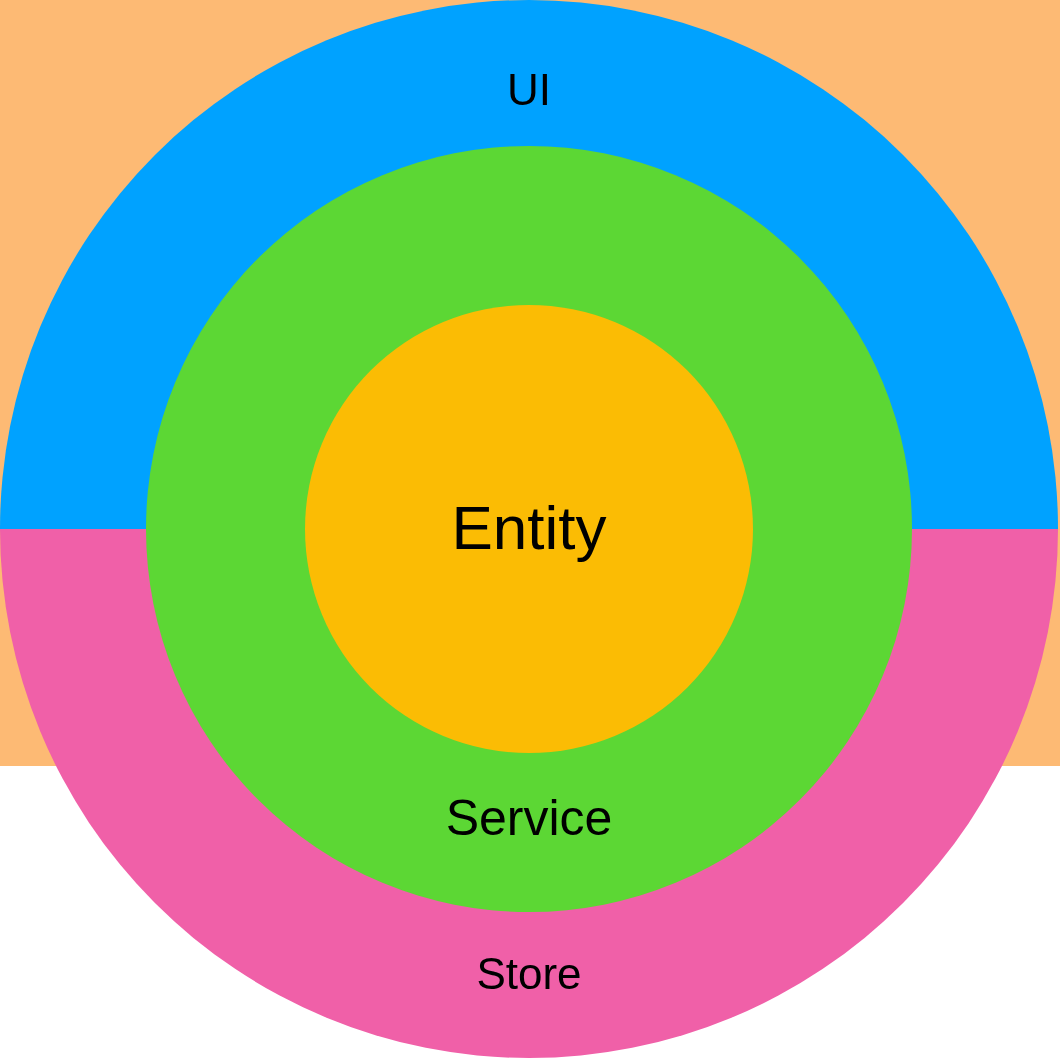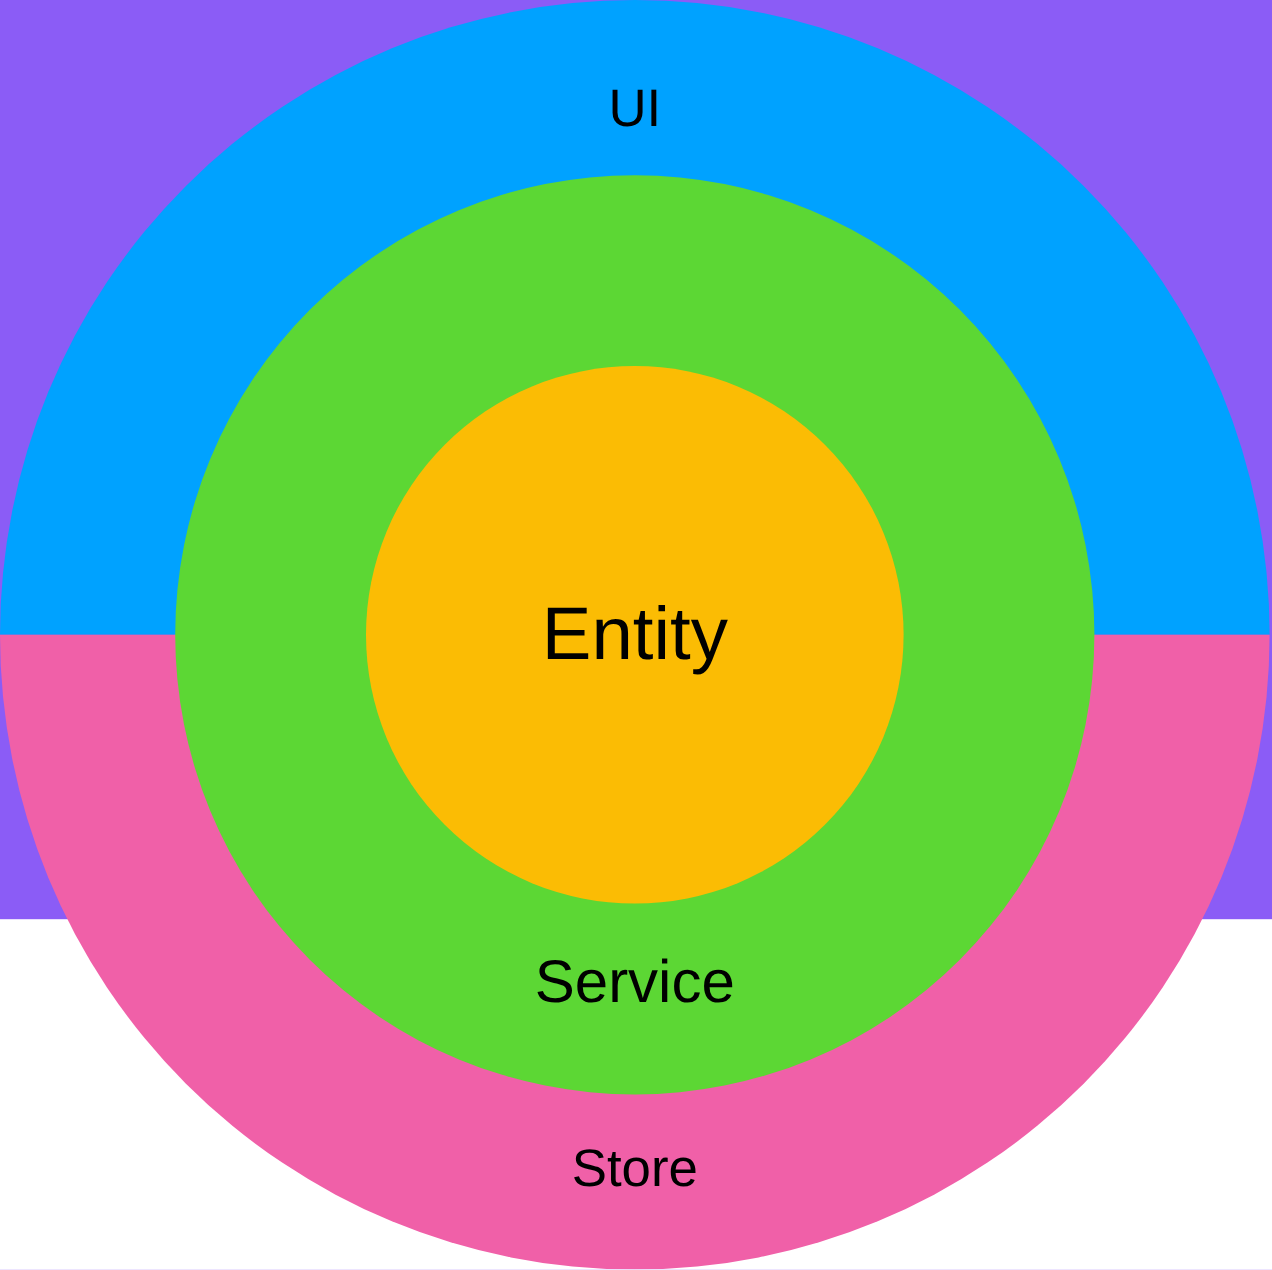--- a/index.html
+++ b/index.html
@@ -36,21 +36,21 @@
     font-weight: 400;
   }
   .label-ui      { font-size: 44px; }
   .label-service { font-size: 50px; }
   .label-store   { font-size: 44px; }
   .label-entity  { font-size: 62px; }
 </style>
 </head>
 <body>
 
-<div id="diagram-root" style="background: #8b5cf6; width: 1060px; height: 766px;">
+<div id="diagram-root" style="background: #fdba74; width: 1060px; height: 766px;">
   <svg id="diagram-svg" viewBox="0 0 1060 1058" xmlns="http://www.w3.org/2000/svg">
 
     <path id="layer-ui-shape" d="M 0 529 A 529 529 0 0 1 1058 529 Z" fill="#00A2FF"></path>
 
     <path id="layer-store-shape" d="M 0 529 A 529 529 0 0 0 1058 529 Z" fill="#F060A8"></path>
 
     <circle id="layer-service-shape" cx="529" cy="529" r="383" fill="#5CD734"></circle>
 
     <circle id="layer-entity-shape" cx="529" cy="529" r="224" fill="#FBBC04"></circle>
 

